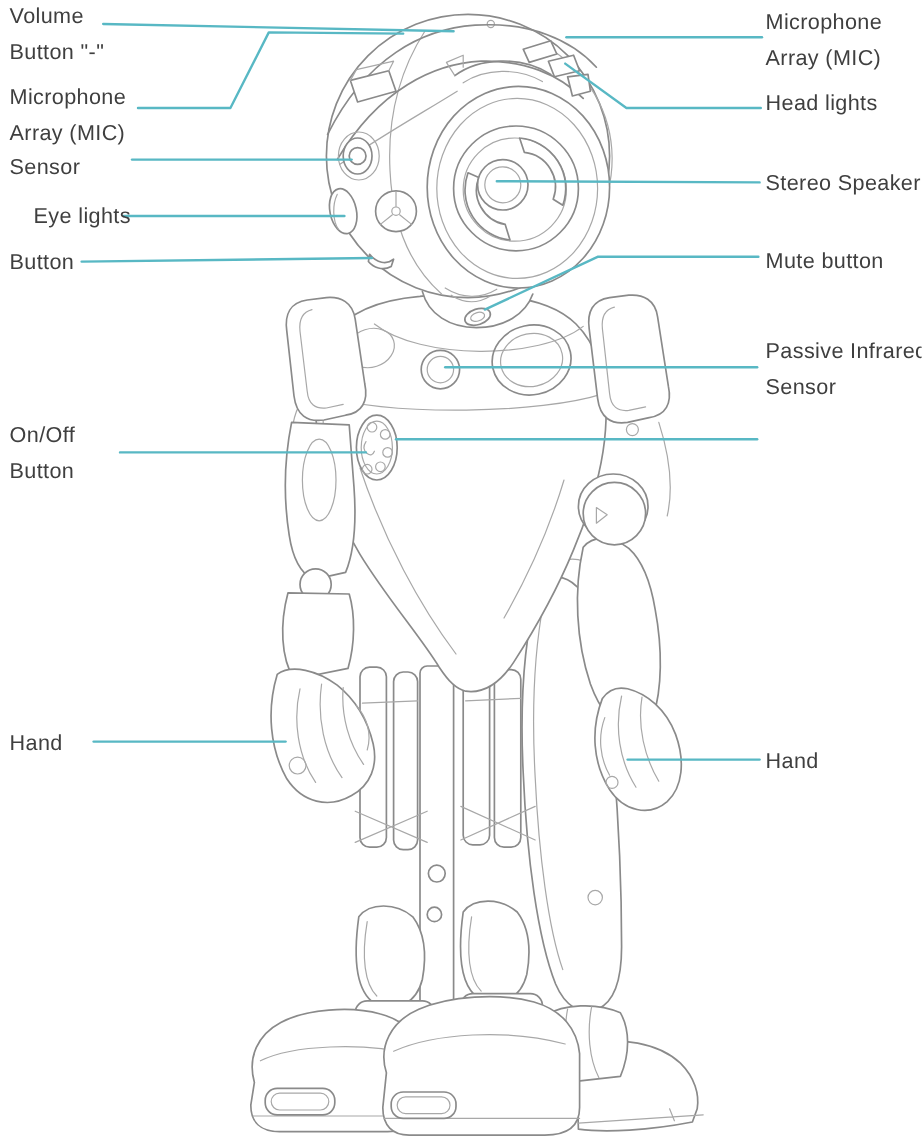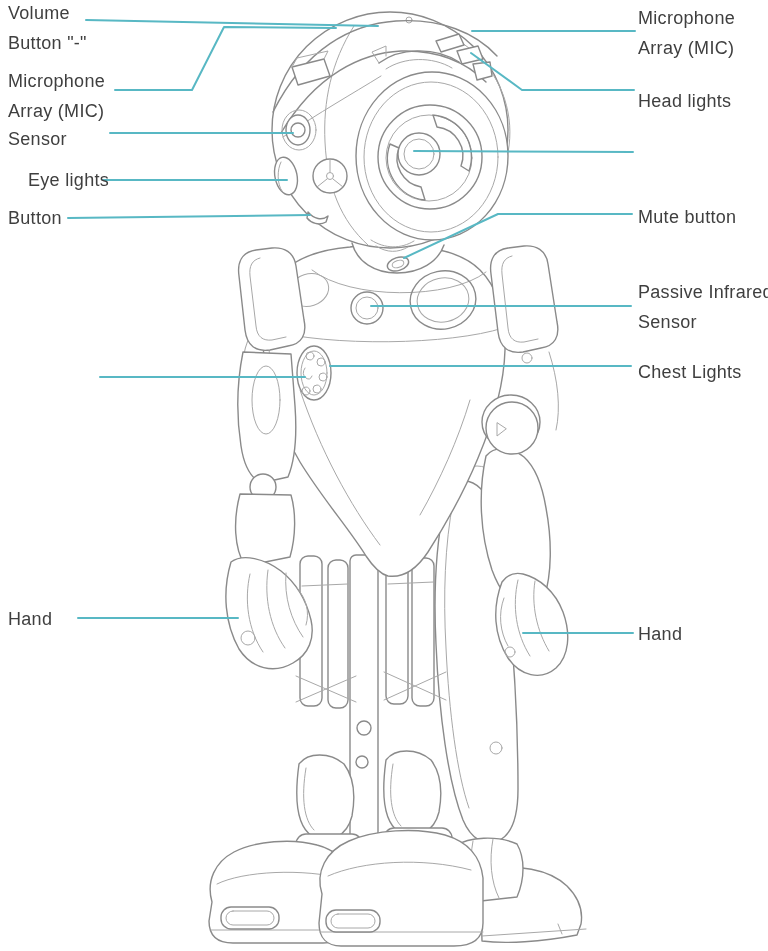--- a/index.html
+++ b/index.html
@@ -223,24 +223,26 @@
     </g>
   </svg>
 
   <div class="label" style="left:8px;top:-2px;">Volume
 Button "-"</div>
   <div class="label" style="left:8px;top:66px;">Microphone
 Array (MIC)</div>
   <div class="label" style="left:8px;top:124px;">Sensor</div>
   <div class="label" style="left:8px;top:165px;margin-left:20px;">Eye lights</div>
   <div class="label" style="left:8px;top:203px;">Button</div>
+  <div class="label" style="left:8px;top:347px;">On/Off
+Button</div>
   <div class="label" style="left:8px;top:604px;">Hand</div>
 
   <div class="label" style="left:638px;top:3px;">Microphone
 Array (MIC)</div>
-  <div class="label" style="left:638px;top:86px;">Head lights</div>
+  <div class="label" style="left:638px;top:71px;">Head lights</div>
+  <div class="label" style="left:638px;top:137px;">Stereo Speaker</div>
   <div class="label" style="left:638px;top:202px;">Mute button</div>
   <div class="label" style="left:638px;top:277px;">Passive Infrared
 Sensor</div>
-  <div class="label" style="left:638px;top:357px;">Chest Lights</div>
   <div class="label" style="left:638px;top:619px;">Hand</div>
 
 </div>
 
 </body></html>

